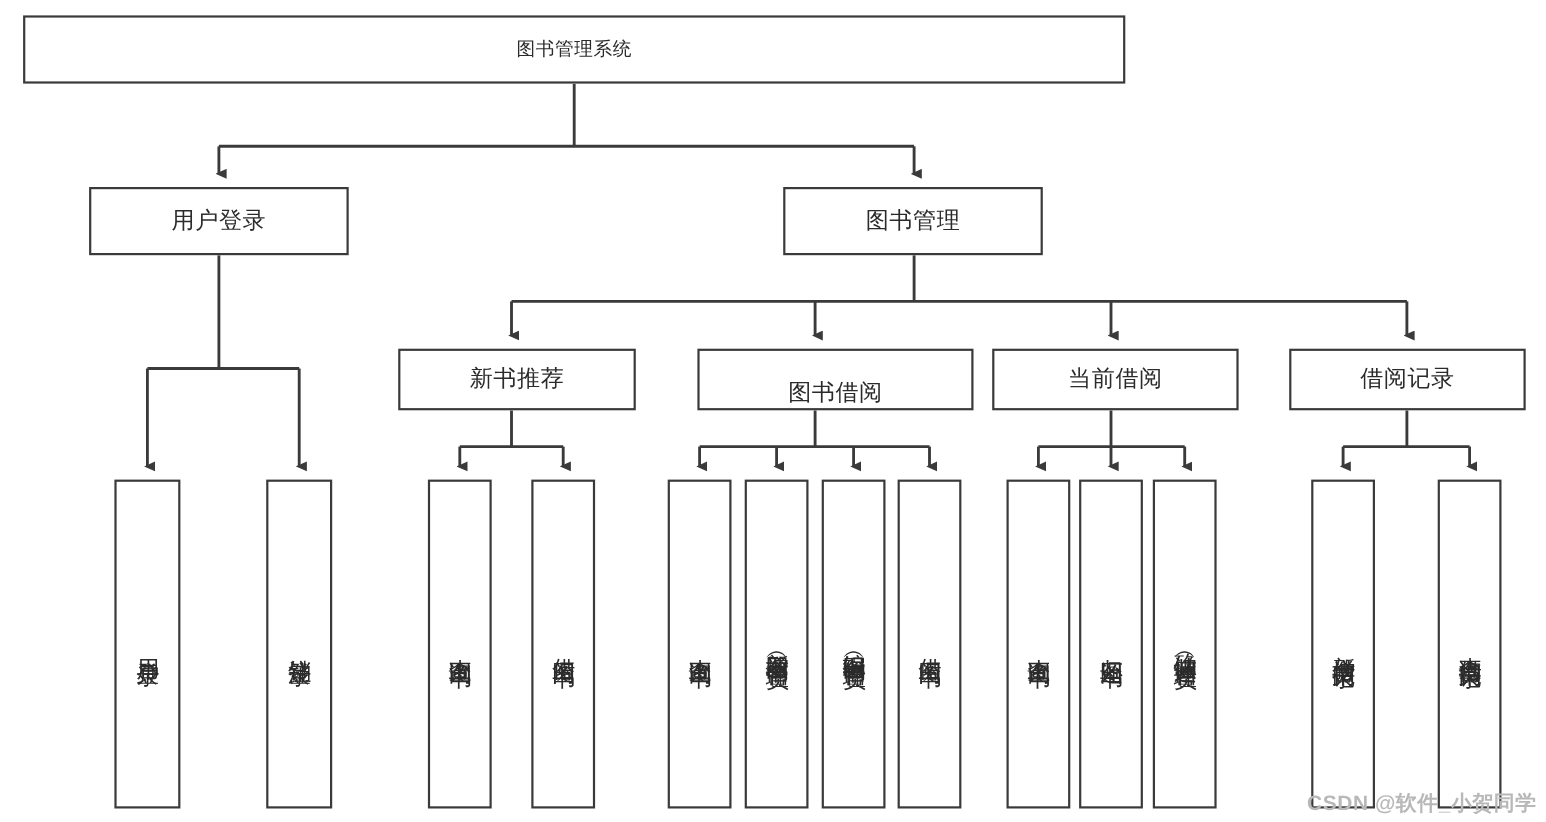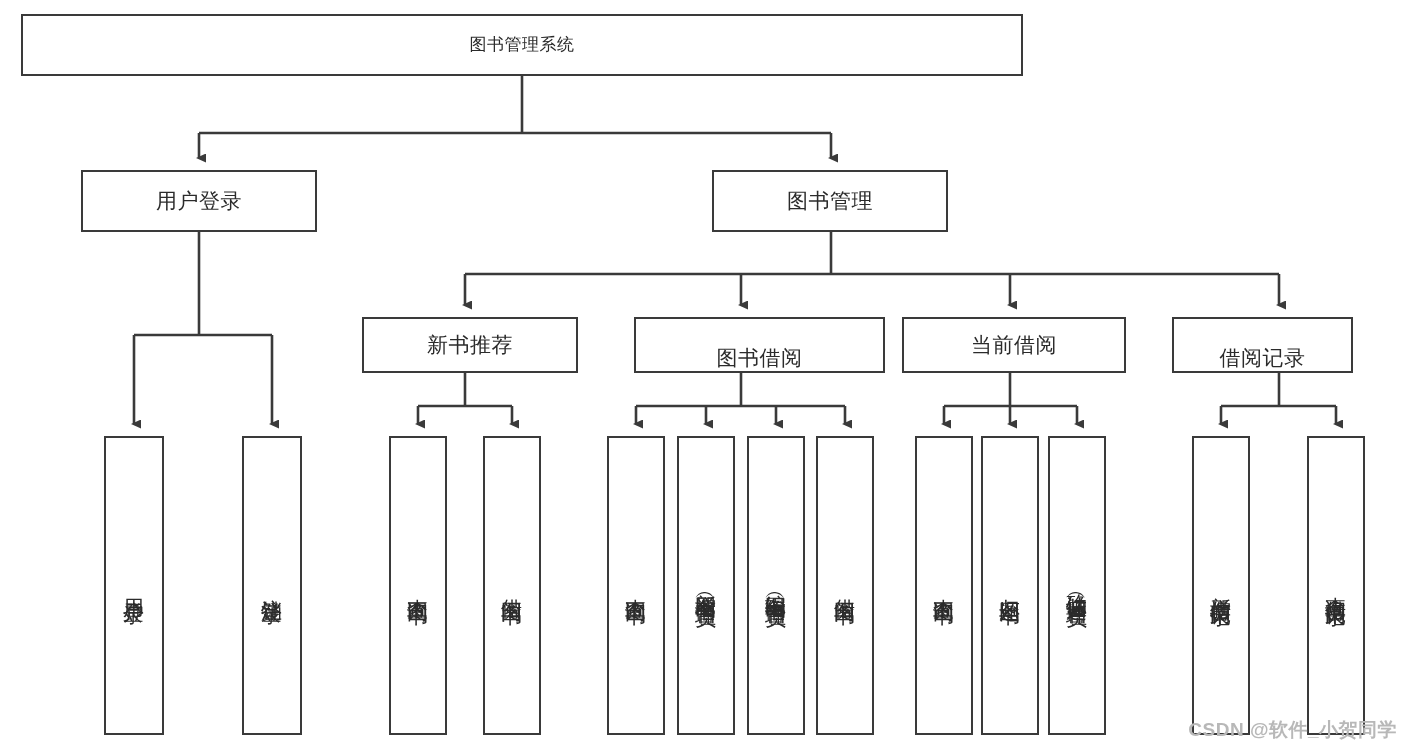--- a/index.html
+++ b/index.html
@@ -145,21 +145,21 @@
   </div>
 
   <div class="node horizontal" style="left:634px; top:317px; width:251px; height:56px;align-items:flex-end;">
     <span class="node-label">图书借阅</span>
   </div>
 
   <div class="node horizontal" style="left:902px; top:317px; width:224px; height:56px;">
     <span class="node-label">当前借阅</span>
   </div>
 
-  <div class="node horizontal" style="left:1172px; top:317px; width:181px; height:56px;align-items:flex-end;">
+  <div class="node horizontal" style="left:1172px; top:317px; width:215px; height:56px;">
     <span class="node-label">借阅记录</span>
   </div>
 
   <div class="node vertical" style="left:104px; top:436px; width:60px; height:299px;">
     <span class="node-label">用户登录</span>
   </div>
 
   <div class="node vertical" style="left:242px; top:436px; width:60px; height:299px;">
     <span class="node-label">注销登录</span>
   </div>

